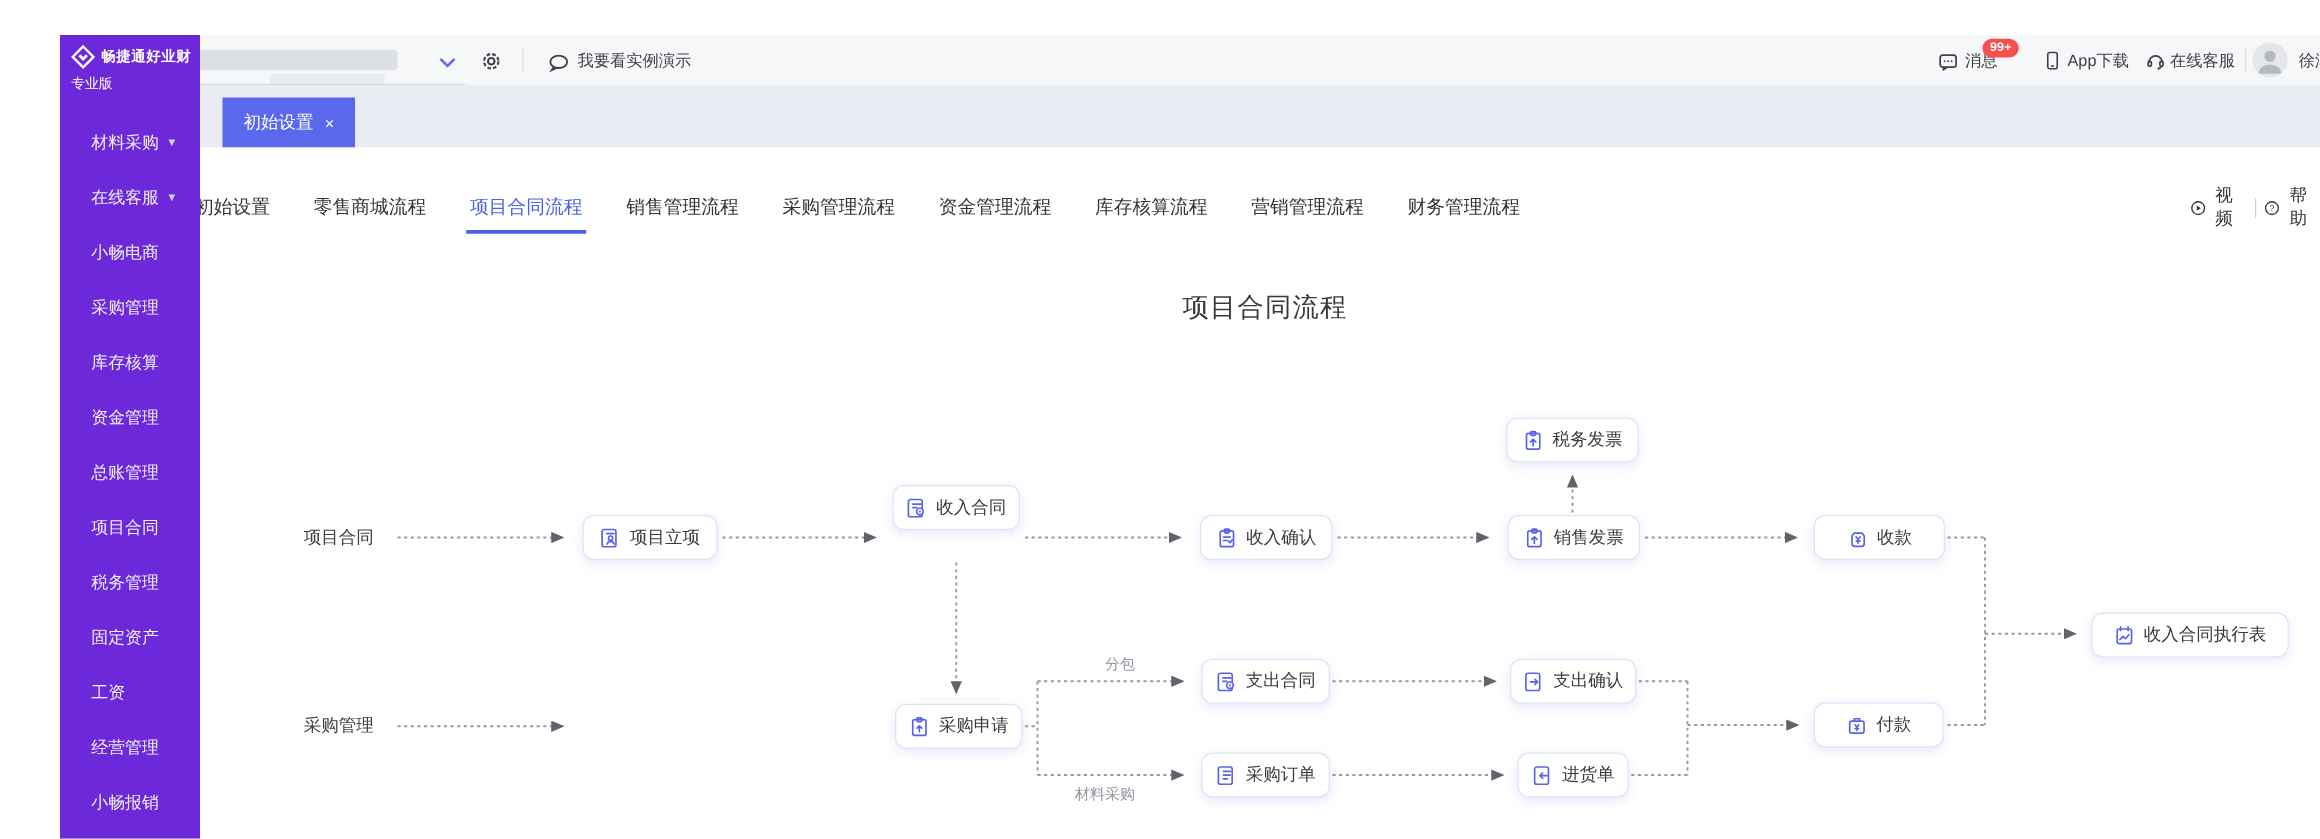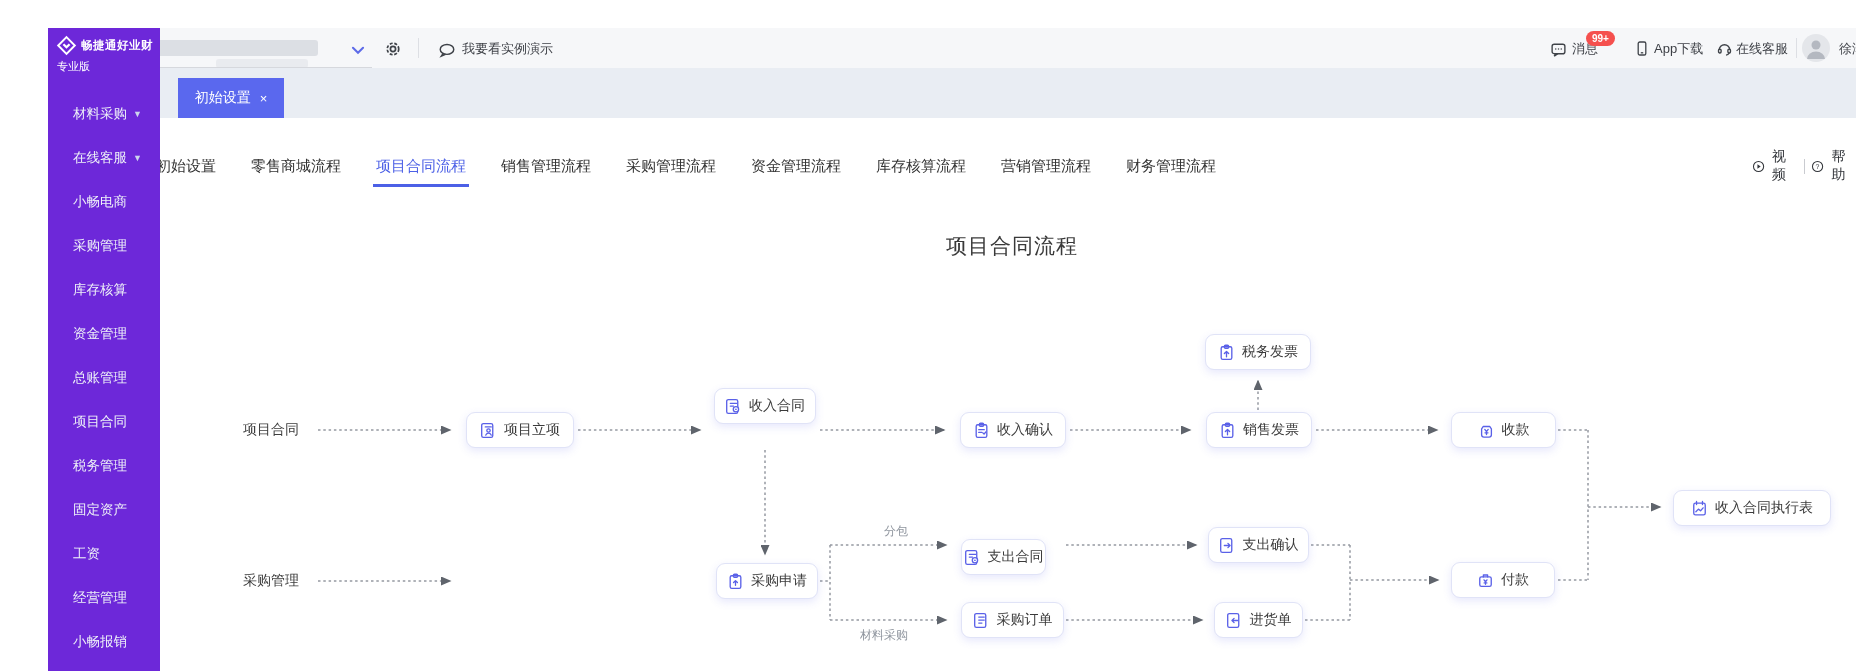--- a/index.html
+++ b/index.html
@@ -327,21 +327,21 @@
         <span>收入合同执行表</span>
       </div>
       <div class="fnode" style="left: 716px; top: 563px; width: 102px;">
         <svg viewBox="0 0 16 16" fill="none" stroke="currentColor" stroke-width="1.25" stroke-linecap="round" stroke-linejoin="round">
           <rect x="3" y="2.6" width="10" height="11.8" rx="1.5"></rect>
           <rect x="6" y="1.2" width="4" height="2.8" rx="1"></rect>
           <path d="M8 11.6 V7.2 M6.2 9 L8 7.2 L9.8 9"></path>
         </svg>
         <span>采购申请</span>
       </div>
-      <div class="fnode" style="left: 961px; top: 527px; width: 85px; margin-top: 12px;">
+      <div class="fnode" style="left: 961px; top: 527px; width: 103px;">
         <svg viewBox="0 0 16 16" fill="none" stroke="currentColor" stroke-width="1.25" stroke-linecap="round" stroke-linejoin="round">
           <path d="M3.2 1.5 h7.2 a1.6 1.6 0 0 1 1.6 1.6 v9.8 a1.6 1.6 0 0 1 -1.6 1.6 h-7.2 a1.6 1.6 0 0 1 -1.6 -1.6 v-9.8 a1.6 1.6 0 0 1 1.6 -1.6 z"></path>
           <path d="M5 5 h6 M5 7.6 h3"></path>
           <circle cx="10.3" cy="10.6" r="2.5" fill="#fff"></circle>
           <circle cx="10.3" cy="10.6" r=".8" fill="currentColor" stroke="none"></circle>
         </svg>
         <span>支出合同</span>
       </div>
       <div class="fnode" style="left: 1208px; top: 527px; width: 101px;">
         <svg viewBox="0 0 16 16" fill="none" stroke="currentColor" stroke-width="1.25" stroke-linecap="round" stroke-linejoin="round">

